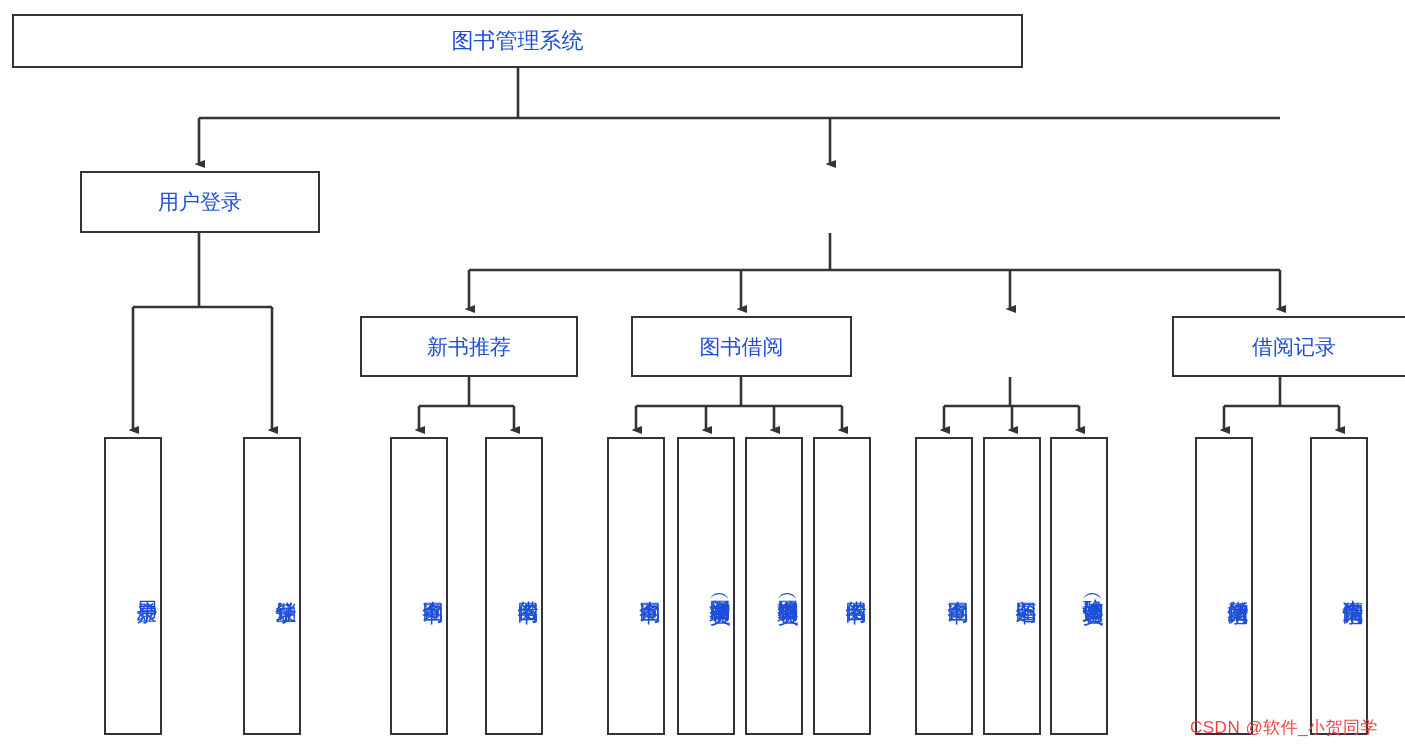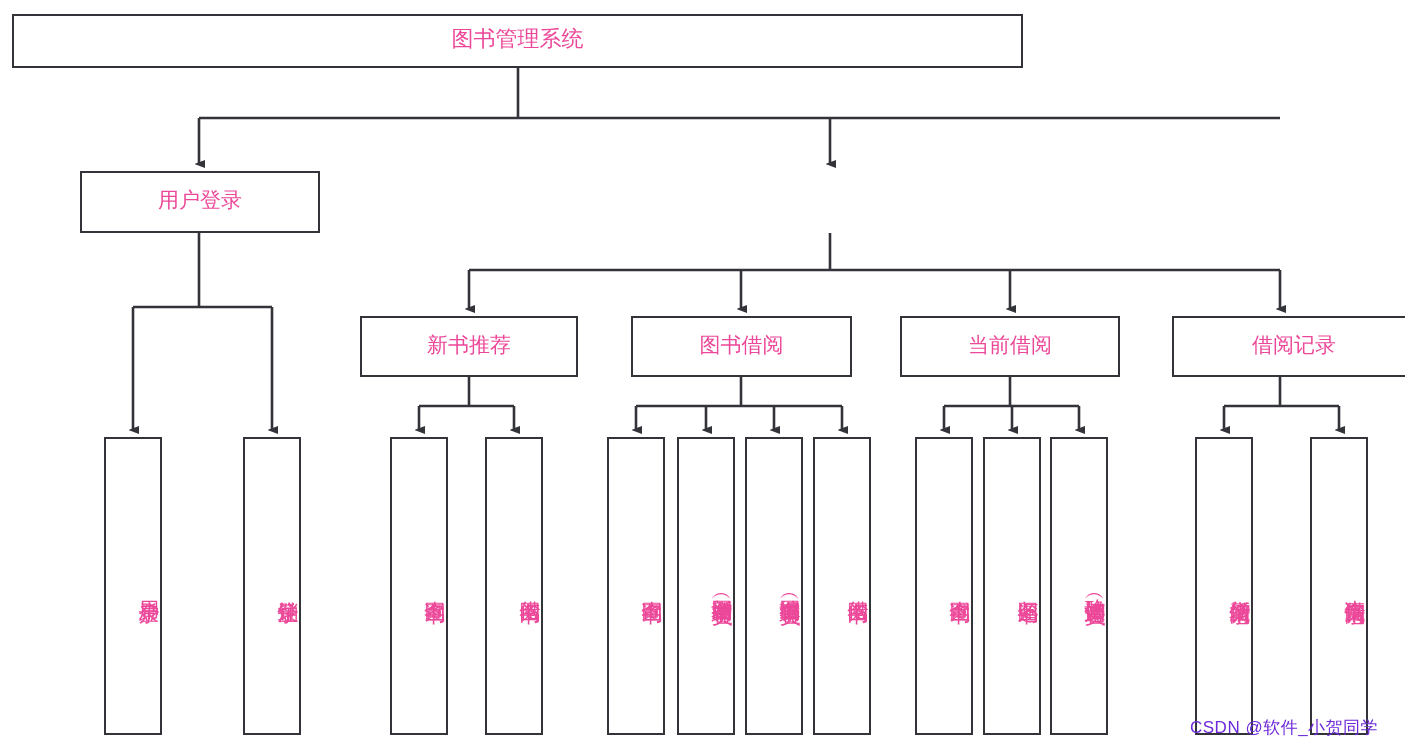--- a/index.html
+++ b/index.html
@@ -23,27 +23,26 @@
     top: 0;
     width: 1405px;
     height: 747px;
     pointer-events: none;
   }
   .node {
     position: absolute;
     box-sizing: border-box;
     border: 2px solid #33333a;
     background: #ffffff;
-    color: #ec4899;
+    color: #1d4ed8;
     display: flex;
     align-items: center;
     justify-content: center;
     text-align: center;
     line-height: 1.22;
-    font-family: Liberation Mono, monospace;
   }
   .node.h {
     font-size: 21px;
   }
   .node.root {
     font-size: 22px;
   }
   .node.v {
     font-size: 21px;
     writing-mode: vertical-rl;
@@ -55,21 +54,21 @@
   }
   .node.v .lbl {
     writing-mode: vertical-rl;
     text-orientation: upright;
   }
   .watermark {
     position: absolute;
     left: 1190px;
     top: 716px;
     font-size: 17px;
-    color: #6d28d9;
+    color: #ef4444;
     white-space: nowrap;
     letter-spacing: 0.5px;
   }
 </style>
 </head>
 <body>
 
 <div id="canvas">
 
   <svg id="edges" viewBox="0 0 1405 747" xmlns="http://www.w3.org/2000/svg">
@@ -130,23 +129,20 @@
   <div class="node h" style="left:80px; top:171px; width:240px; height:62px;">
     <span class="lbl">用户登录</span>
   </div>
 
   <div class="node h" style="left:631px; top:316px; width:221px; height:61px;">
     <span class="lbl">图书借阅</span>
   </div>
   <div class="node h" style="left:360px; top:316px; width:218px; height:61px;">
     <span class="lbl">新书推荐</span>
   </div>
-  <div class="node h" style="left:900px; top:316px; width:220px; height:61px;">
-    <span class="lbl">当前借阅</span>
-  </div>
   <div class="node h" style="left:1172px; top:316px; width:244px; height:61px;">
     <span class="lbl">借阅记录</span>
   </div>
 
   <div class="node v" style="left:104px; top:437px; width:58px; height:298px;">
     <span class="lbl">用户登录</span>
   </div>
   <div class="node v" style="left:243px; top:437px; width:58px; height:298px;">
     <span class="lbl">注销登录</span>
   </div>

